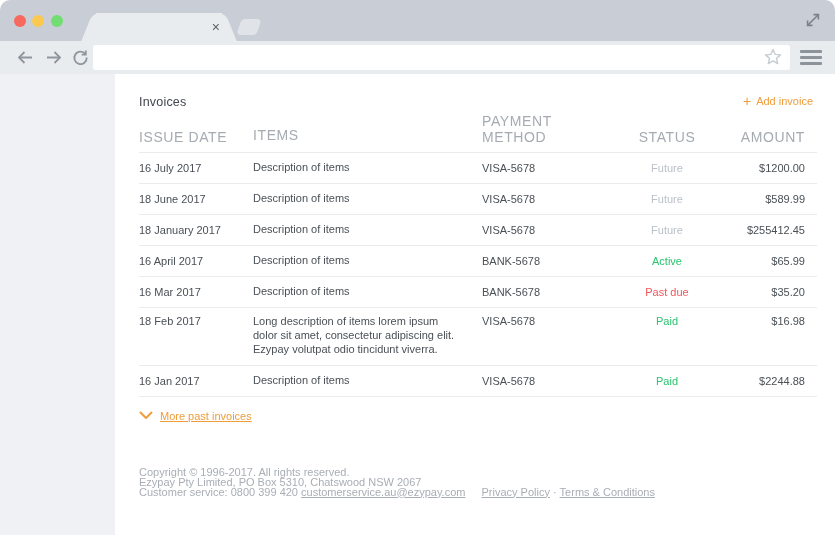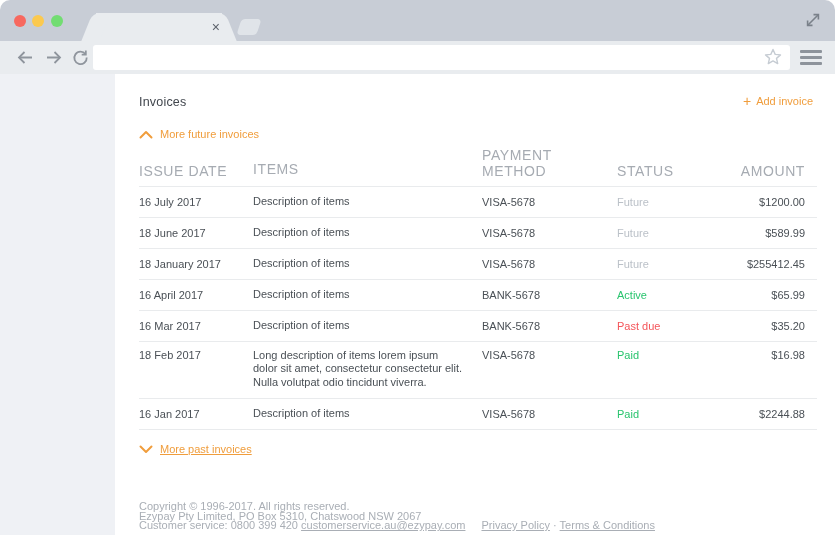--- a/index.html
+++ b/index.html
@@ -53,21 +53,21 @@
 
   .invoice-table { margin:4px 18px 0 24px; font-size:11px; color:#4a5056; }
   .t-row { display:flex; align-items:center; min-height:31px; border-bottom:1px solid #e9ebed; }
   .t-row.header { min-height:26px; border-bottom:1px solid #e9ebed; align-items:flex-end; padding-bottom:7px; }
   .t-row.header .cell { font-size:14px; color:#a6abb2; letter-spacing:.6px; }
   .t-row.tall { align-items:flex-start; padding:7px 0 8px 0; }
   .cell { flex:none; }
   .col-date    { width:114px; }
   .col-items   { width:229px; padding-right:18px; line-height:1.27; }
   .col-payment { width:135px; }
-  .col-status  { width:100px; }
+  .col-status  { width:100px;text-align:center; }
   .col-amount  { flex:1; text-align:right; padding-right:12px; }
   .status-future   { color:#bbc1c8; }
   .status-active   { color:#29c46e; }
   .status-paid     { color:#29c46e; }
   .status-past-due { color:#f4555a; }
 
   .site-footer { margin:44px 0 0 24px; font-size:11px; line-height:9.6px; color:#a9aeb5; }
   .site-footer a { color:#a9aeb5; text-decoration:underline; cursor:pointer; }
   .legal-links { margin-left:16px; }
   .dot-sep { text-decoration:none; margin:0 3px; }
@@ -137,28 +137,20 @@
     <div class="main">
 
       <div class="page-header">
         <div class="page-title">Invoices</div>
         <a class="accent-link add-invoice">
           <span class="plus">+</span>
           <span>Add invoice</span>
         </a>
       </div>
 
-      <div>
-        <a class="accent-link more-link future">
-          <svg width="14" height="9" viewBox="0 0 14 9">
-            <polyline points="1.5,7.5 7,2 12.5,7.5" fill="none" stroke="#f09d3c" stroke-width="2" stroke-linecap="round" stroke-linejoin="round"></polyline>
-          </svg>
-          <span class="link-text">More future invoices</span>
-        </a>
-      </div>
 
       <div class="invoice-table">
         <div class="t-row header">
           <span class="cell col-date">ISSUE DATE</span>
           <span class="cell col-items">ITEMS</span>
           <span class="cell col-payment">PAYMENT METHOD</span>
           <span class="cell col-status">STATUS</span>
           <span class="cell col-amount">AMOUNT</span>
         </div>
         <div id="table-body">
@@ -197,21 +189,21 @@
   <div class="t-row">
     <span class="cell col-date">16 Mar 2017</span>
     <span class="cell col-items">Description of items</span>
     <span class="cell col-payment">BANK-5678</span>
     <span class="cell col-status status-cell status-past-due">Past due</span>
     <span class="cell col-amount">$35.20</span>
   </div>
 
   <div class="t-row tall">
     <span class="cell col-date">18 Feb 2017</span>
-    <span class="cell col-items">Long description of items lorem ipsum dolor sit amet, consectetur consectetur elit. Nulla volutpat odio tincidunt viverra.</span>
+    <span class="cell col-items">Long description of items lorem ipsum dolor sit amet, consectetur adipiscing elit. Ezypay volutpat odio tincidunt viverra.</span>
     <span class="cell col-payment">VISA-5678</span>
     <span class="cell col-status status-cell status-paid">Paid</span>
     <span class="cell col-amount">$16.98</span>
   </div>
 
   <div class="t-row">
     <span class="cell col-date">16 Jan 2017</span>
     <span class="cell col-items">Description of items</span>
     <span class="cell col-payment">VISA-5678</span>
     <span class="cell col-status status-cell status-paid">Paid</span>

